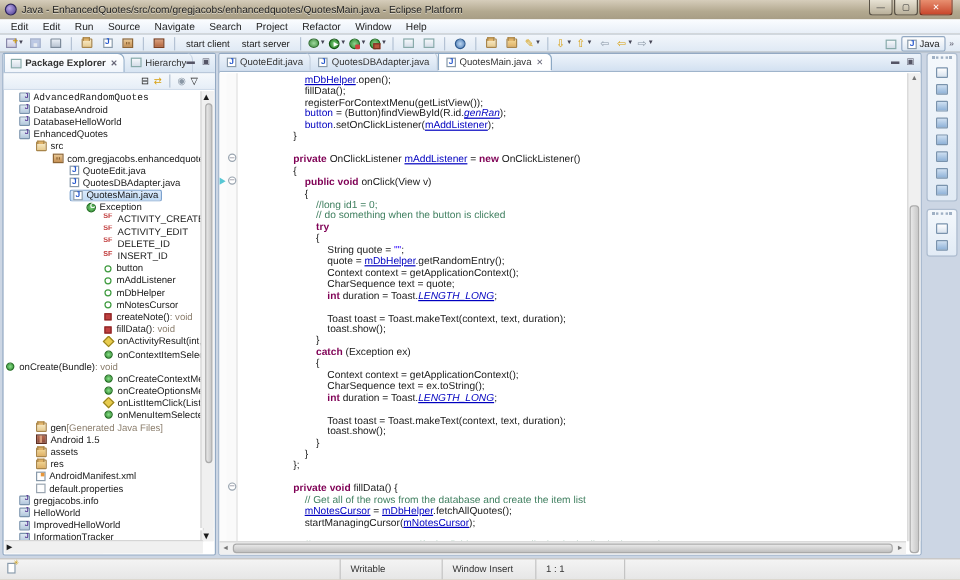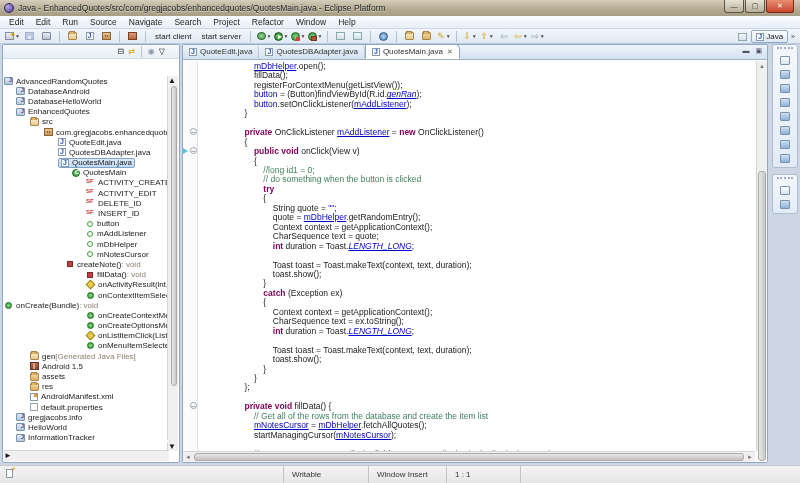--- a/index.html
+++ b/index.html
@@ -278,29 +278,41 @@
   <span class="persp-btn">
     <span class="ti i-jfile glyph"></span>
     <span>Java</span>
   </span>
   <span class="chev">»</span>
 </div>
 
 <div class="main">
 
   <div class="left-panel">
+    <div class="view-tabs" id="view-tabs">
+      <span class="view-tab active">
+          <span class="vicon ti i-winicon"></span>
+          <span>Package Explorer</span>
+          <span class="tab-x">✕</span>
+        </span>
+        <span class="view-tab">
+          <span class="vicon ti i-winicon"></span>
+          <span>Hierarchy</span>
+        </span>
+        <span class="panel-minmax">▬ ▣</span>
+    </div>
     <div class="local-toolbar">
       <span class="lbtn">⊟</span>
       <span class="lbtn glyph-yellow">⇄</span>
       <span class="tsep"></span>
       <span class="lbtn glyph-grey">◉</span>
       <span class="lbtn">▽</span>
     </div>
     <div class="tree" id="tree">
-        <div class="tree-row" style="">
+        <div class="tree-row" style="padding-left: 12px; font-family: Liberation Mono, monospace;">
           <span class="sel-wrap">
             <span class="ti i-project"></span>
             <span class="label">AdvancedRandomQuotes</span>
           </span>
         </div>
         <div class="tree-row" style="padding-left: 12px;">
           <span class="sel-wrap">
             <span class="ti i-project"></span>
             <span class="label">DatabaseAndroid</span>
           </span>
@@ -343,21 +355,21 @@
         </div>
         <div class="tree-row selected" style="padding-left: 54px;">
           <span class="sel-wrap">
             <span class="ti i-jfile"></span>
             <span class="label">QuotesMain.java</span>
           </span>
         </div>
         <div class="tree-row" style="padding-left: 68px;">
           <span class="sel-wrap">
             <span class="ti i-class"></span>
-            <span class="label">QuotesMain</span>
+            <span class="label">Exception</span>
           </span>
         </div>
         <div class="tree-row" style="padding-left: 82px;">
           <span class="sel-wrap">
             <span class="ti i-const"></span>
             <span class="label">ACTIVITY_CREATE</span>
           </span>
         </div>
         <div class="tree-row" style="padding-left: 82px;">
           <span class="sel-wrap">
@@ -394,21 +406,21 @@
             <span class="ti i-field"></span>
             <span class="label">mDbHelper</span>
           </span>
         </div>
         <div class="tree-row" style="padding-left: 82px;">
           <span class="sel-wrap">
             <span class="ti i-field"></span>
             <span class="label">mNotesCursor</span>
           </span>
         </div>
-        <div class="tree-row" style="padding-left: 62px;">
+        <div class="tree-row" style="padding-left: 82px;">
           <span class="sel-wrap">
             <span class="ti i-mpriv"></span>
             <span class="label">createNote()</span>
             <span class="suffix"> : void</span>
           </span>
         </div>
         <div class="tree-row" style="padding-left: 82px;">
           <span class="sel-wrap">
             <span class="ti i-mpriv"></span>
             <span class="label">fillData()</span>
@@ -498,20 +510,26 @@
         <div class="tree-row" style="padding-left: 12px;">
           <span class="sel-wrap">
             <span class="ti i-project"></span>
             <span class="label">gregjacobs.info</span>
           </span>
         </div>
         <div class="tree-row" style="padding-left: 12px;">
           <span class="sel-wrap">
             <span class="ti i-project"></span>
             <span class="label">HelloWorld</span>
+          </span>
+        </div>
+        <div class="tree-row" style="padding-left: 12px;">
+          <span class="sel-wrap">
+            <span class="ti i-project"></span>
+            <span class="label">ImprovedHelloWorld</span>
           </span>
         </div>
         <div class="tree-row" style="padding-left: 12px;">
           <span class="sel-wrap">
             <span class="ti i-project"></span>
             <span class="label">InformationTracker</span>
           </span>
         </div>
       </div>
     <div class="ltree-vscroll">

